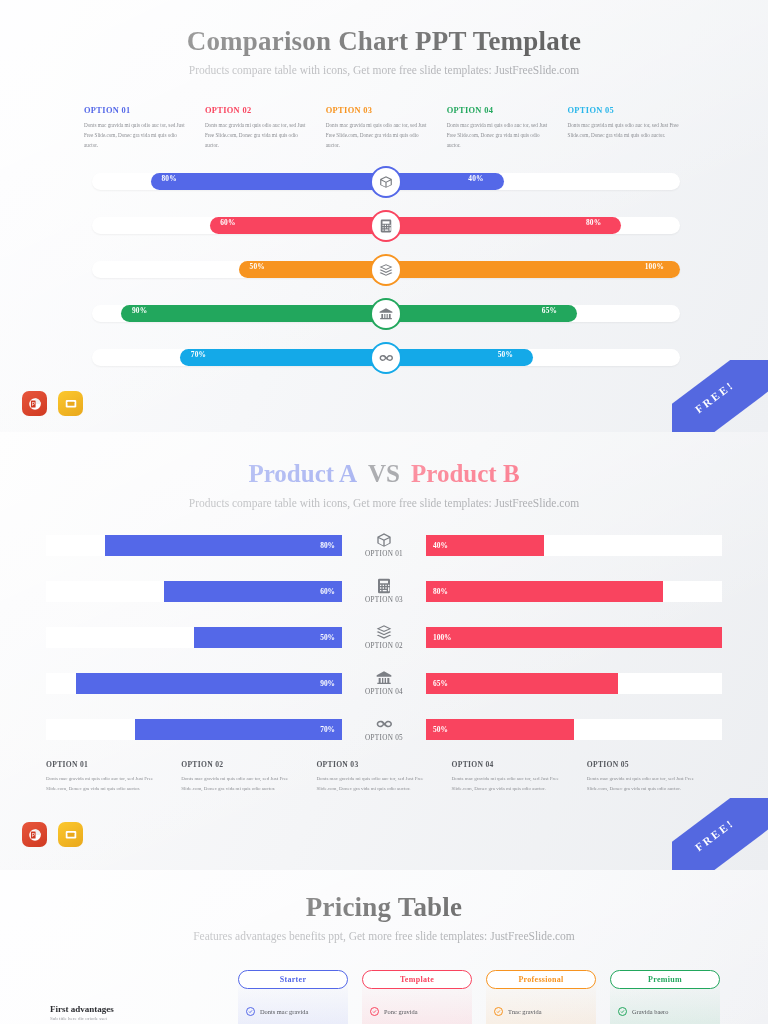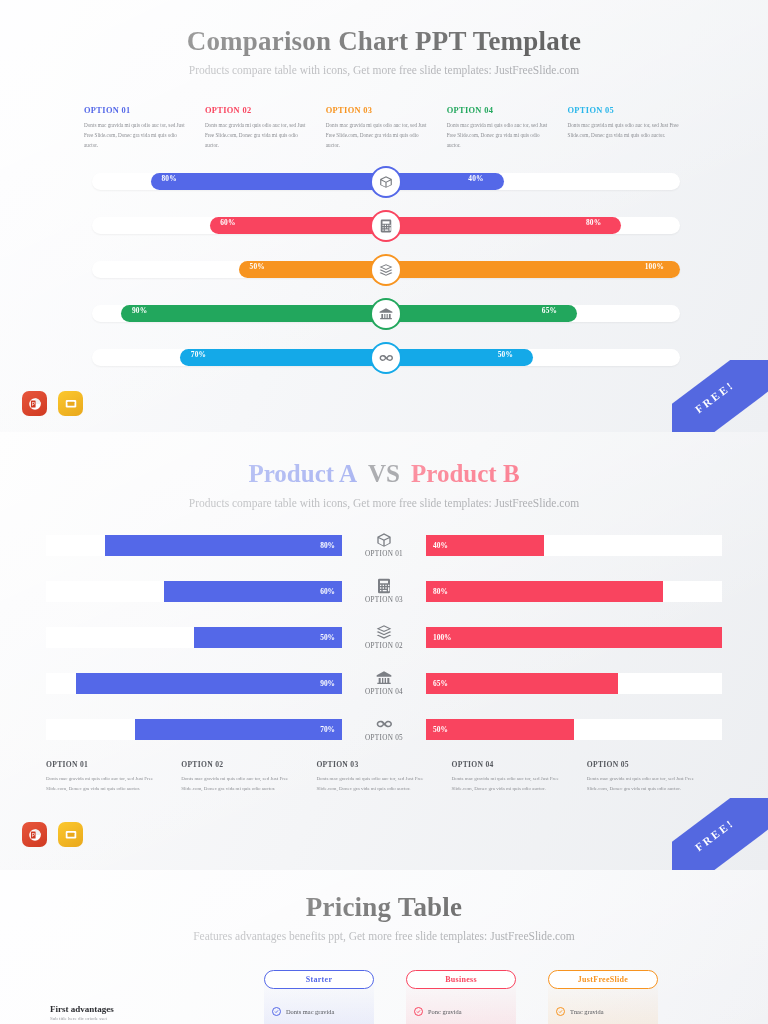--- a/index.html
+++ b/index.html
@@ -202,22 +202,22 @@
   .price-left { position: absolute; left: 50px; top: 1004px; }
   .price-left-h {
     font-family: "Liberation Serif", serif;
     font-size: 9px; font-weight: bold; color: #2e2f33;
   }
   .price-left-s {
     font-family: "Liberation Serif", serif;
     font-size: 5px; color: #9a9ca1; margin-top: 2px;
   }
   .price-cards {
-    position: absolute; left: 264px; top: 966px;
-    display: flex; gap: 32px;
+    position: absolute; left: 238px; top: 966px;
+    display: flex; gap: 14px;
   }
   .price-card { width: 110px; height: 58px; position: relative; padding-top: 4px; }
   .price-head {
     height: 19px; border-radius: 10px;
     display: flex; align-items: center; justify-content: center;
     background: #ffffff; border: 1px solid #ccc;
     font-family: "Liberation Serif", serif;
     font-size: 8px; font-weight: bold; letter-spacing: .3px;
   }
   .price-feat {
@@ -508,36 +508,47 @@
         <div class="price-feat">
           <span class="chk" style="border-color:#5468e8">
             <svg viewBox="0 0 10 10" style="fill:none;stroke:#5468e8;stroke-width:1.8">
               <path d="M2 5.2 4 7.2 8 2.8"></path>
             </svg>
           </span>
           <span>Donts mac gravida</span>
         </div>
       </div>
       <div class="price-card" style="background: linear-gradient(rgba(255, 255, 255, 0) 18%, rgba(249, 68, 95, 0.094) 100%);">
-        <div class="price-head" style="border-color:#f9445f;color:#f9445f">Business</div>
+        <div class="price-head" style="border-color:#f9445f;color:#f9445f">Template</div>
         <div class="price-feat">
           <span class="chk" style="border-color:#f9445f">
             <svg viewBox="0 0 10 10" style="fill:none;stroke:#f9445f;stroke-width:1.8">
               <path d="M2 5.2 4 7.2 8 2.8"></path>
             </svg>
           </span>
           <span>Ponc gravida</span>
         </div>
       </div>
       <div class="price-card" style="background: linear-gradient(rgba(255, 255, 255, 0) 18%, rgba(247, 148, 32, 0.094) 100%);">
-        <div class="price-head" style="border-color:#f79420;color:#f79420">JustFreeSlide</div>
+        <div class="price-head" style="border-color:#f79420;color:#f79420">Professional</div>
         <div class="price-feat">
           <span class="chk" style="border-color:#f79420">
             <svg viewBox="0 0 10 10" style="fill:none;stroke:#f79420;stroke-width:1.8">
               <path d="M2 5.2 4 7.2 8 2.8"></path>
             </svg>
           </span>
           <span>Tnac gravida</span>
         </div>
       </div>
+      <div class="price-card" style="background: linear-gradient(rgba(255, 255, 255, 0) 18%, rgba(34, 167, 93, 0.094) 100%);">
+        <div class="price-head" style="border-color:#22a75d;color:#22a75d">Premium</div>
+        <div class="price-feat">
+          <span class="chk" style="border-color:#22a75d">
+            <svg viewBox="0 0 10 10" style="fill:none;stroke:#22a75d;stroke-width:1.8">
+              <path d="M2 5.2 4 7.2 8 2.8"></path>
+            </svg>
+          </span>
+          <span>Gravida baero</span>
+        </div>
+      </div>
     </div>
 
 </div>
 
 </body></html>

